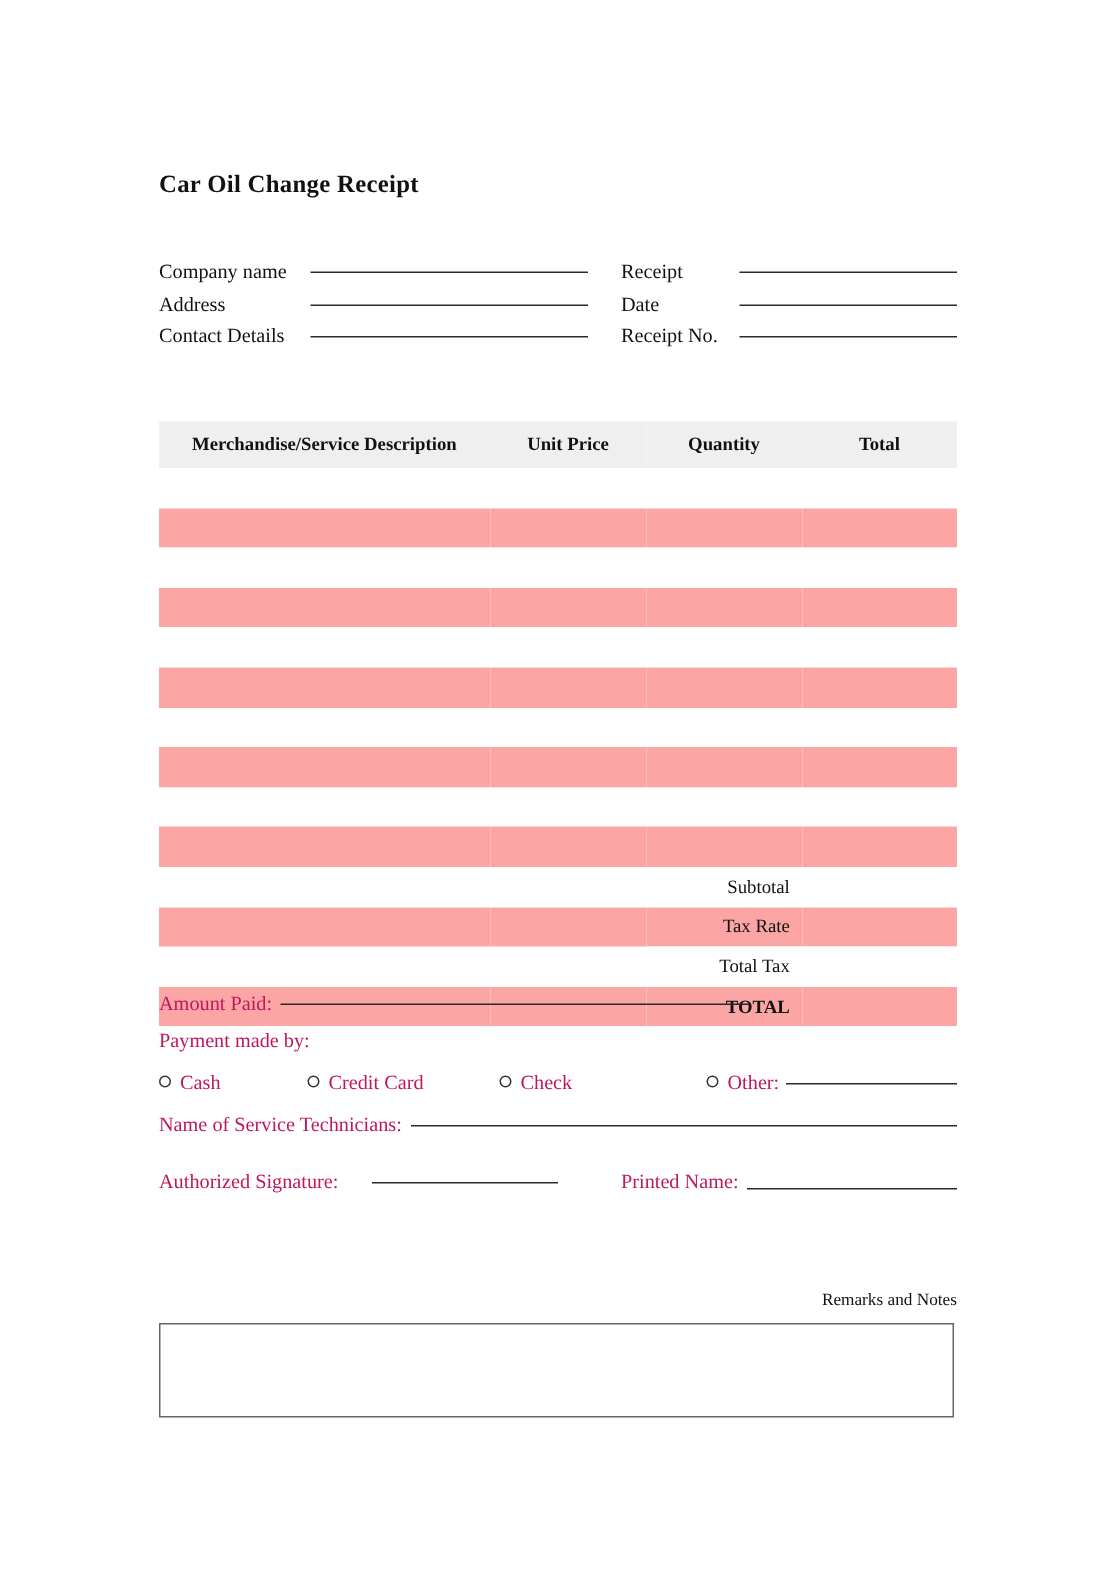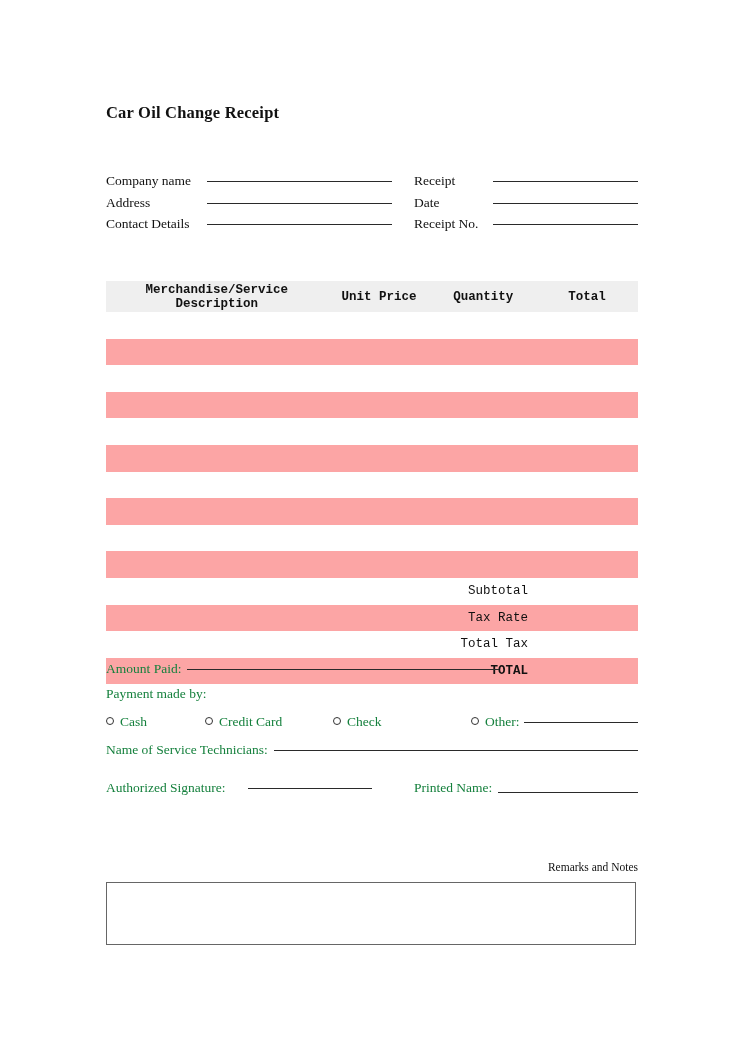--- a/index.html
+++ b/index.html
@@ -20,21 +20,21 @@
     left: 0; top: 0;
     width: 744px;
     height: 1052px;
     background: #ffffff;
   }
 
   
   .doc-title {
     position: absolute;
     left: 106px;
-    top: 103px;
+    top: 113px;
     font-size: 16.5px;
     font-weight: bold;
     letter-spacing: .2px;
     color: #111;
   }
 
   
   .info-block {
     position: absolute;
     left: 106px;
@@ -70,21 +70,20 @@
   .info-col.left .rule { margin-right: 22px; }
 
   
   table.items {
     position: absolute;
     left: 106px;
     top: 281px;
     width: 532px;
     border-collapse: collapse;
     font-size: 12.5px;
-    font-family: Liberation Mono, monospace;
   }
   table.items th {
     background: #efefef;
     font-weight: bold;
     font-size: 12.5px;
     height: 31px;
     padding: 0 6px;
     text-align: center;
     border: none;
   }
@@ -107,21 +106,21 @@
   td.lbl.bold { font-weight: bold; }
   .sum-row td.empty1, .sum-row td.empty2 { background: transparent; }
 
   
   .payment {
     position: absolute;
     left: 106px;
     top: 661px;
     width: 532px;
     font-size: 13.5px;
-    color: #15803d;
+    color: #be185d;
   }
   .pay-line {
     display: flex;
     align-items: baseline;
     margin-bottom: 9px;
   }
   .pay-line .txt { white-space: nowrap; }
   .pay-line .fill {
     flex: 1 1 auto;
     border-bottom: 1px solid #2a2a2a;

